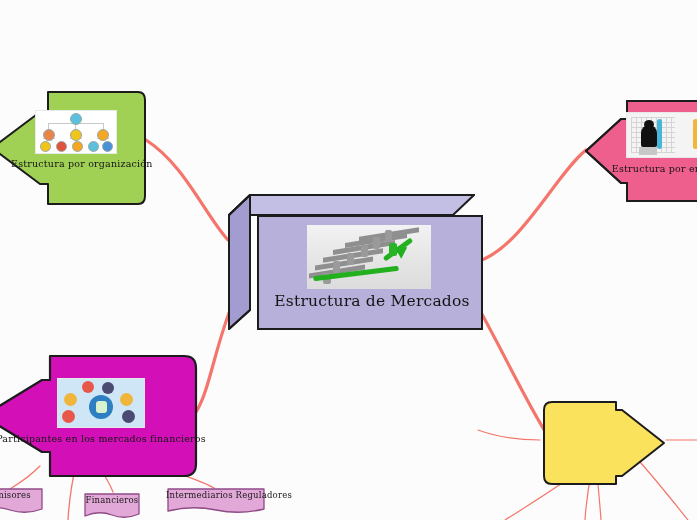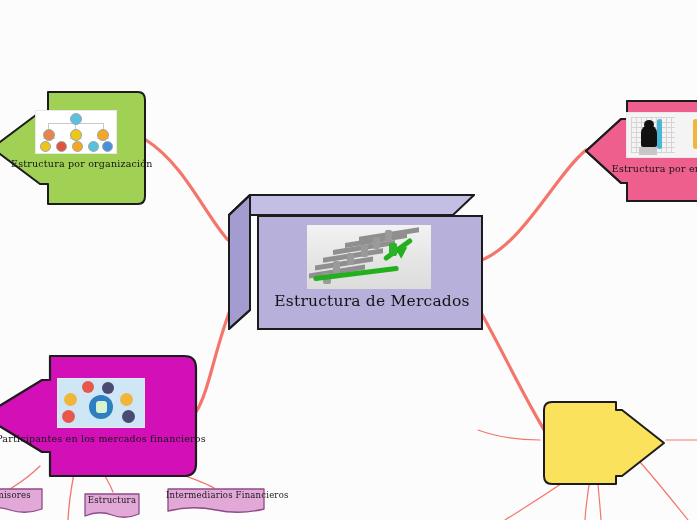--- a/index.html
+++ b/index.html
@@ -296,23 +296,23 @@
     <svg class="shape" viewBox="0 0 68 28" width="68" height="28">
       <path d="M2 2 L66 2 L66 22 Q50 28 34 23 Q18 18 2 24 Z" fill="#e2a8d8" stroke="#8e4b86" stroke-width="1.3" stroke-linejoin="round"></path>
     </svg>
     <div class="node-label">Emisores</div>
   </div>
 
   <div class="banner" id="node-regul">
     <svg class="shape" viewBox="0 0 58 28" width="58" height="28">
       <path d="M2 2 L56 2 L56 22 Q42 28 29 23 Q16 18 2 24 Z" fill="#e2a8d8" stroke="#8e4b86" stroke-width="1.3" stroke-linejoin="round"></path>
     </svg>
-    <div class="node-label">Estructura</div>
+    <div class="node-label">Financieros</div>
   </div>
 
   <div class="banner" id="node-interm">
     <svg class="shape" viewBox="0 0 100 28" width="100" height="28">
       <path d="M2 2 L98 2 L98 22 Q74 28 50 23 Q26 18 2 24 Z" fill="#e2a8d8" stroke="#8e4b86" stroke-width="1.3" stroke-linejoin="round"></path>
     </svg>
-    <div class="node-label">Intermediarios Financieros</div>
+    <div class="node-label">Intermediarios Reguladores</div>
   </div>
 
 </div>
 
 </body></html>

